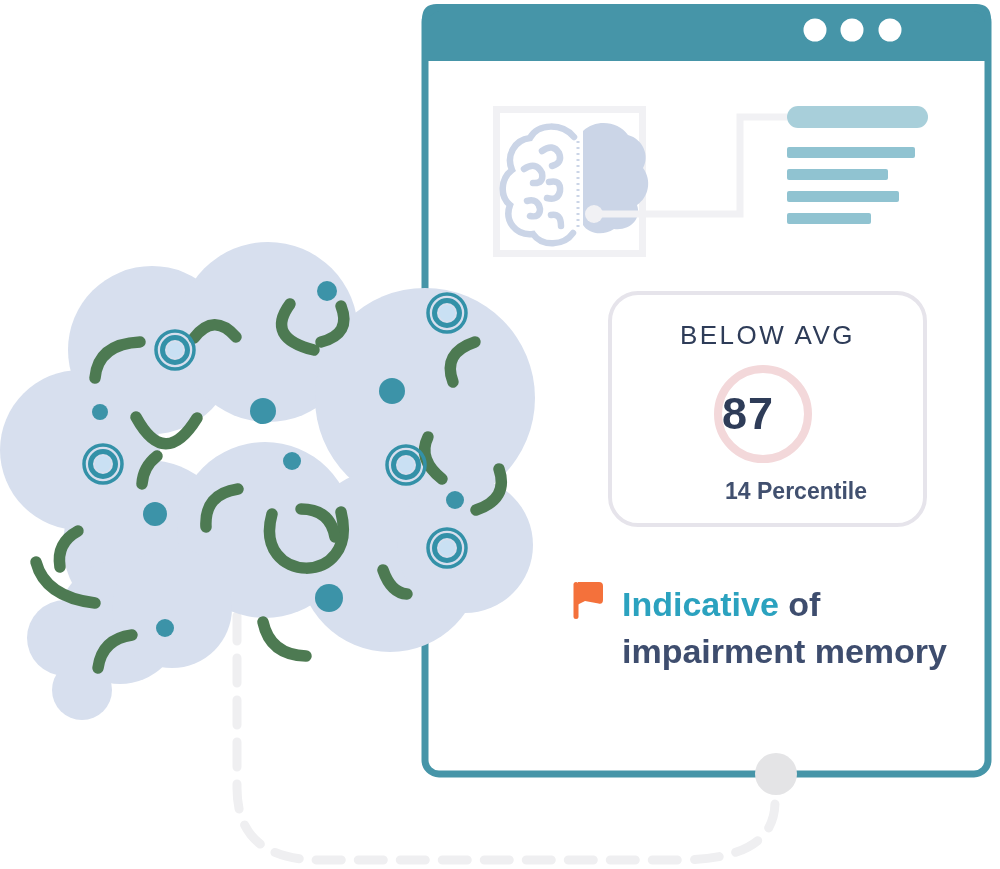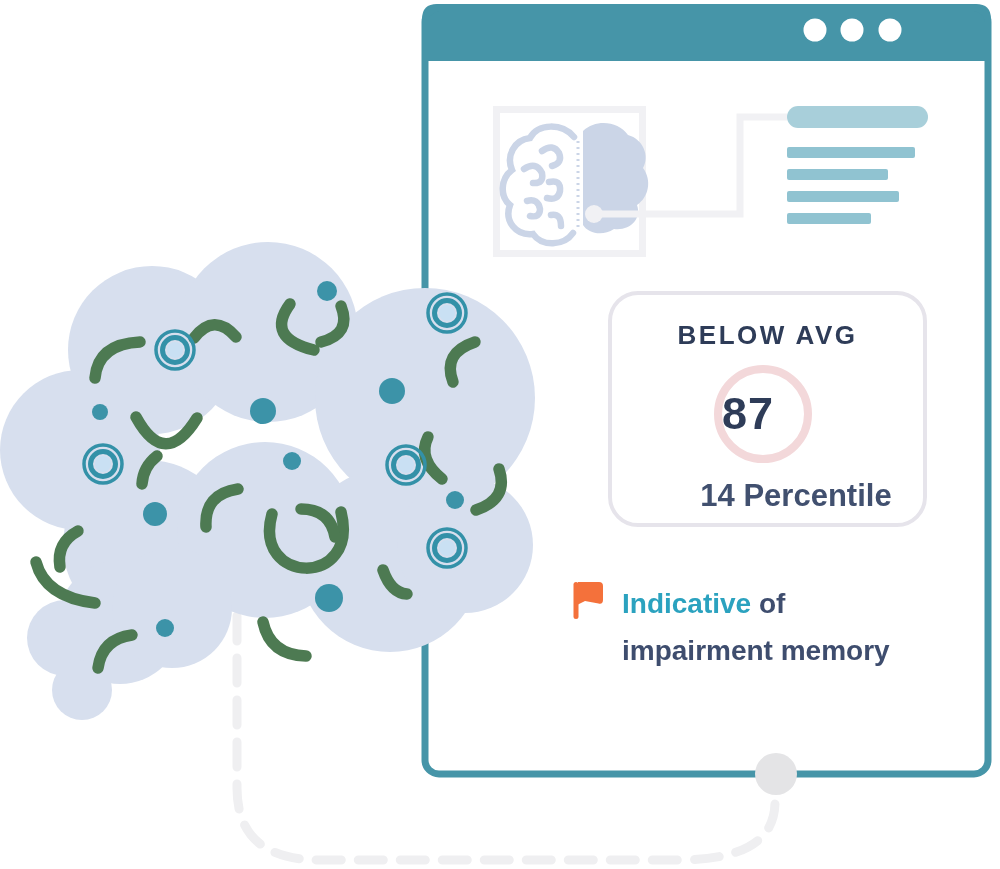--- a/index.html
+++ b/index.html
@@ -32,35 +32,35 @@
   .dash{fill:none;stroke:var(--dash-gray);stroke-width:9;stroke-linecap:round;stroke-dasharray:25 17;}
   .anchor{fill:var(--anchor-gray);}
   .flag{fill:var(--flag-orange);}
   
   .card{
     position:absolute;left:608px;top:291px;width:319px;height:236px;box-sizing:border-box;
     border:4px solid var(--card-border);border-radius:30px;background:transparent;
   }
   .rating{
     position:absolute;left:608px;top:320px;width:319px;text-align:center;
-    font-size:26px;font-weight:700;letter-spacing:2.5px;color:var(--navy);
+    font-size:26px;font-weight:400;letter-spacing:2.5px;color:var(--navy);
   }
   .score-circle{
     position:absolute;left:714px;top:365px;width:82px;height:82px;box-sizing:content-box;
     border:8px solid var(--circle-pink);border-radius:50%;background:#ffffff;
     display:flex;align-items:center;justify-content:flex-start;
   }
   .score{font-size:45px;font-weight:600;color:var(--navy);letter-spacing:1px;}
   .percentile{
     position:absolute;left:608px;top:478px;width:376px;text-align:center;
-    font-size:31px;font-weight:700;color:var(--percentile-navy);
+    font-size:23px;font-weight:700;color:var(--percentile-navy);
   }
   .note{
     position:absolute;left:622px;top:581px;width:340px;
-    font-size:28px;font-weight:700;line-height:46.5px;color:var(--note-navy);
+    font-size:34px;font-weight:700;line-height:46.5px;color:var(--note-navy);
   }
   .note .hl{color:var(--note-teal);}
 </style>
 </head>
 <body>
 
 <div id="canvas">
 
   <svg id="scene" width="1000" height="869" viewBox="0 0 1000 869">
 

